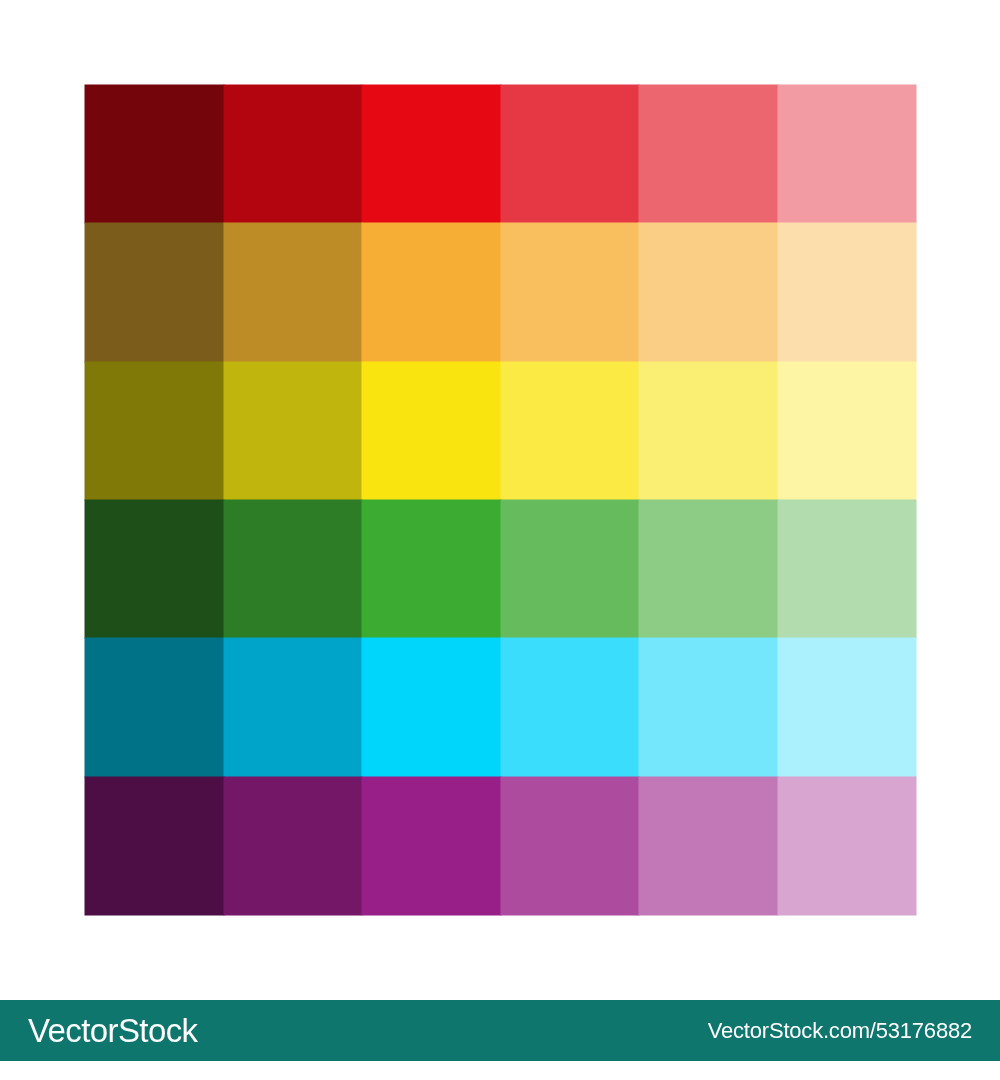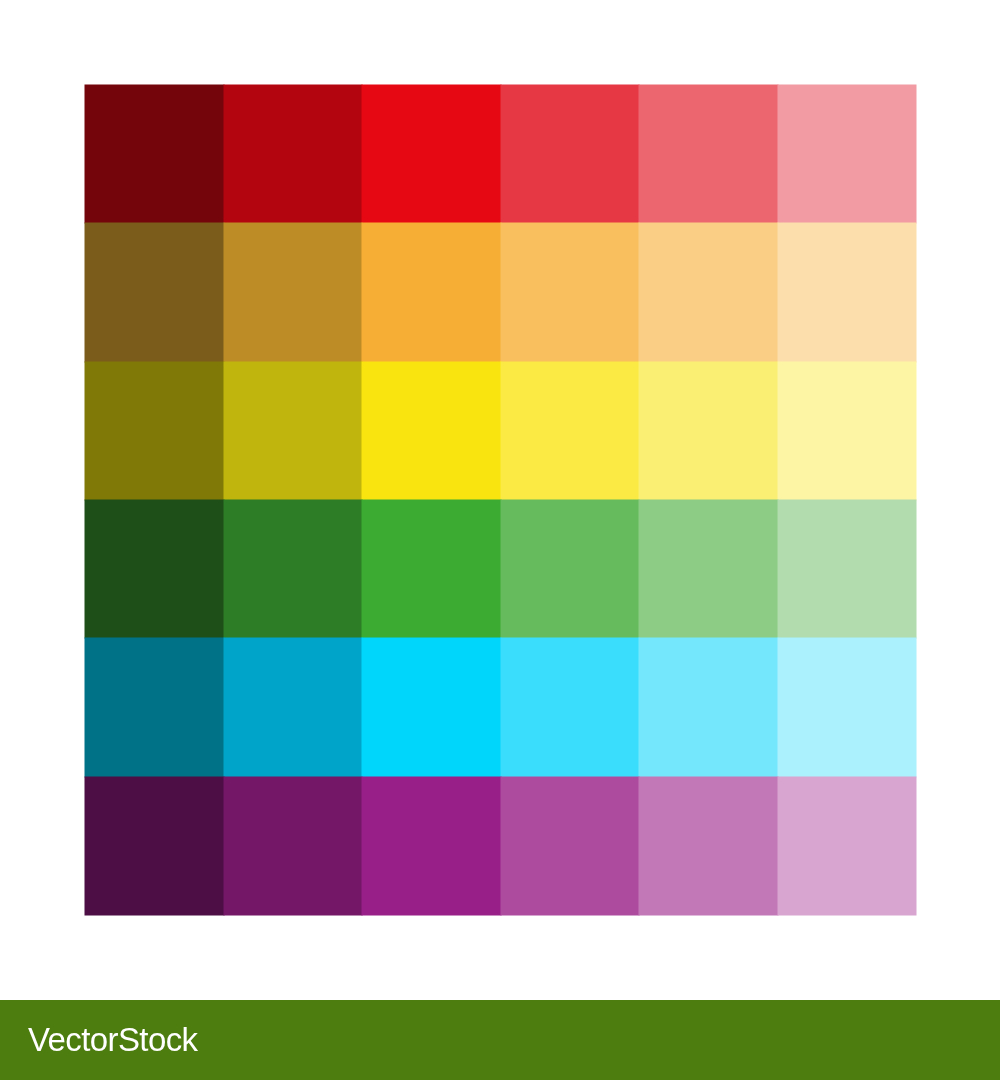--- a/index.html
+++ b/index.html
@@ -47,22 +47,22 @@
     
     box-shadow: 0 0 0 0.5px currentColor;
   }
 
   
   #footer-bar {
     position: absolute;
     left: 0;
     top: 1000px;
     width: 1000px;
-    height: 80px;
-    background: #4d7c0f;
+    height: 61px;
+    background: #0f766e;
   }
   #brand-logo {
     position: absolute;
     left: 28px;
     top: 50%;
     transform: translateY(-50%);
     color: #ffffff;
     font-size: 33px;
     font-weight: 400;
     letter-spacing: -0.6px;
@@ -119,13 +119,14 @@
       <div class="swatch" style="background: rgb(115, 23, 102); color: rgb(115, 23, 102);"></div>
       <div class="swatch" style="background: rgb(152, 31, 136); color: rgb(152, 31, 136);"></div>
       <div class="swatch" style="background: rgb(173, 76, 159); color: rgb(173, 76, 159);"></div>
       <div class="swatch" style="background: rgb(194, 120, 183); color: rgb(194, 120, 183);"></div>
       <div class="swatch" style="background: rgb(215, 165, 207); color: rgb(215, 165, 207);"></div>
     </div>
 </div>
 
 <div id="footer-bar">
   <span id="brand-logo">VectorStock</span>
+  <span id="watermark-url">VectorStock.com/53176882</span>
 </div>
 
 </body></html>

